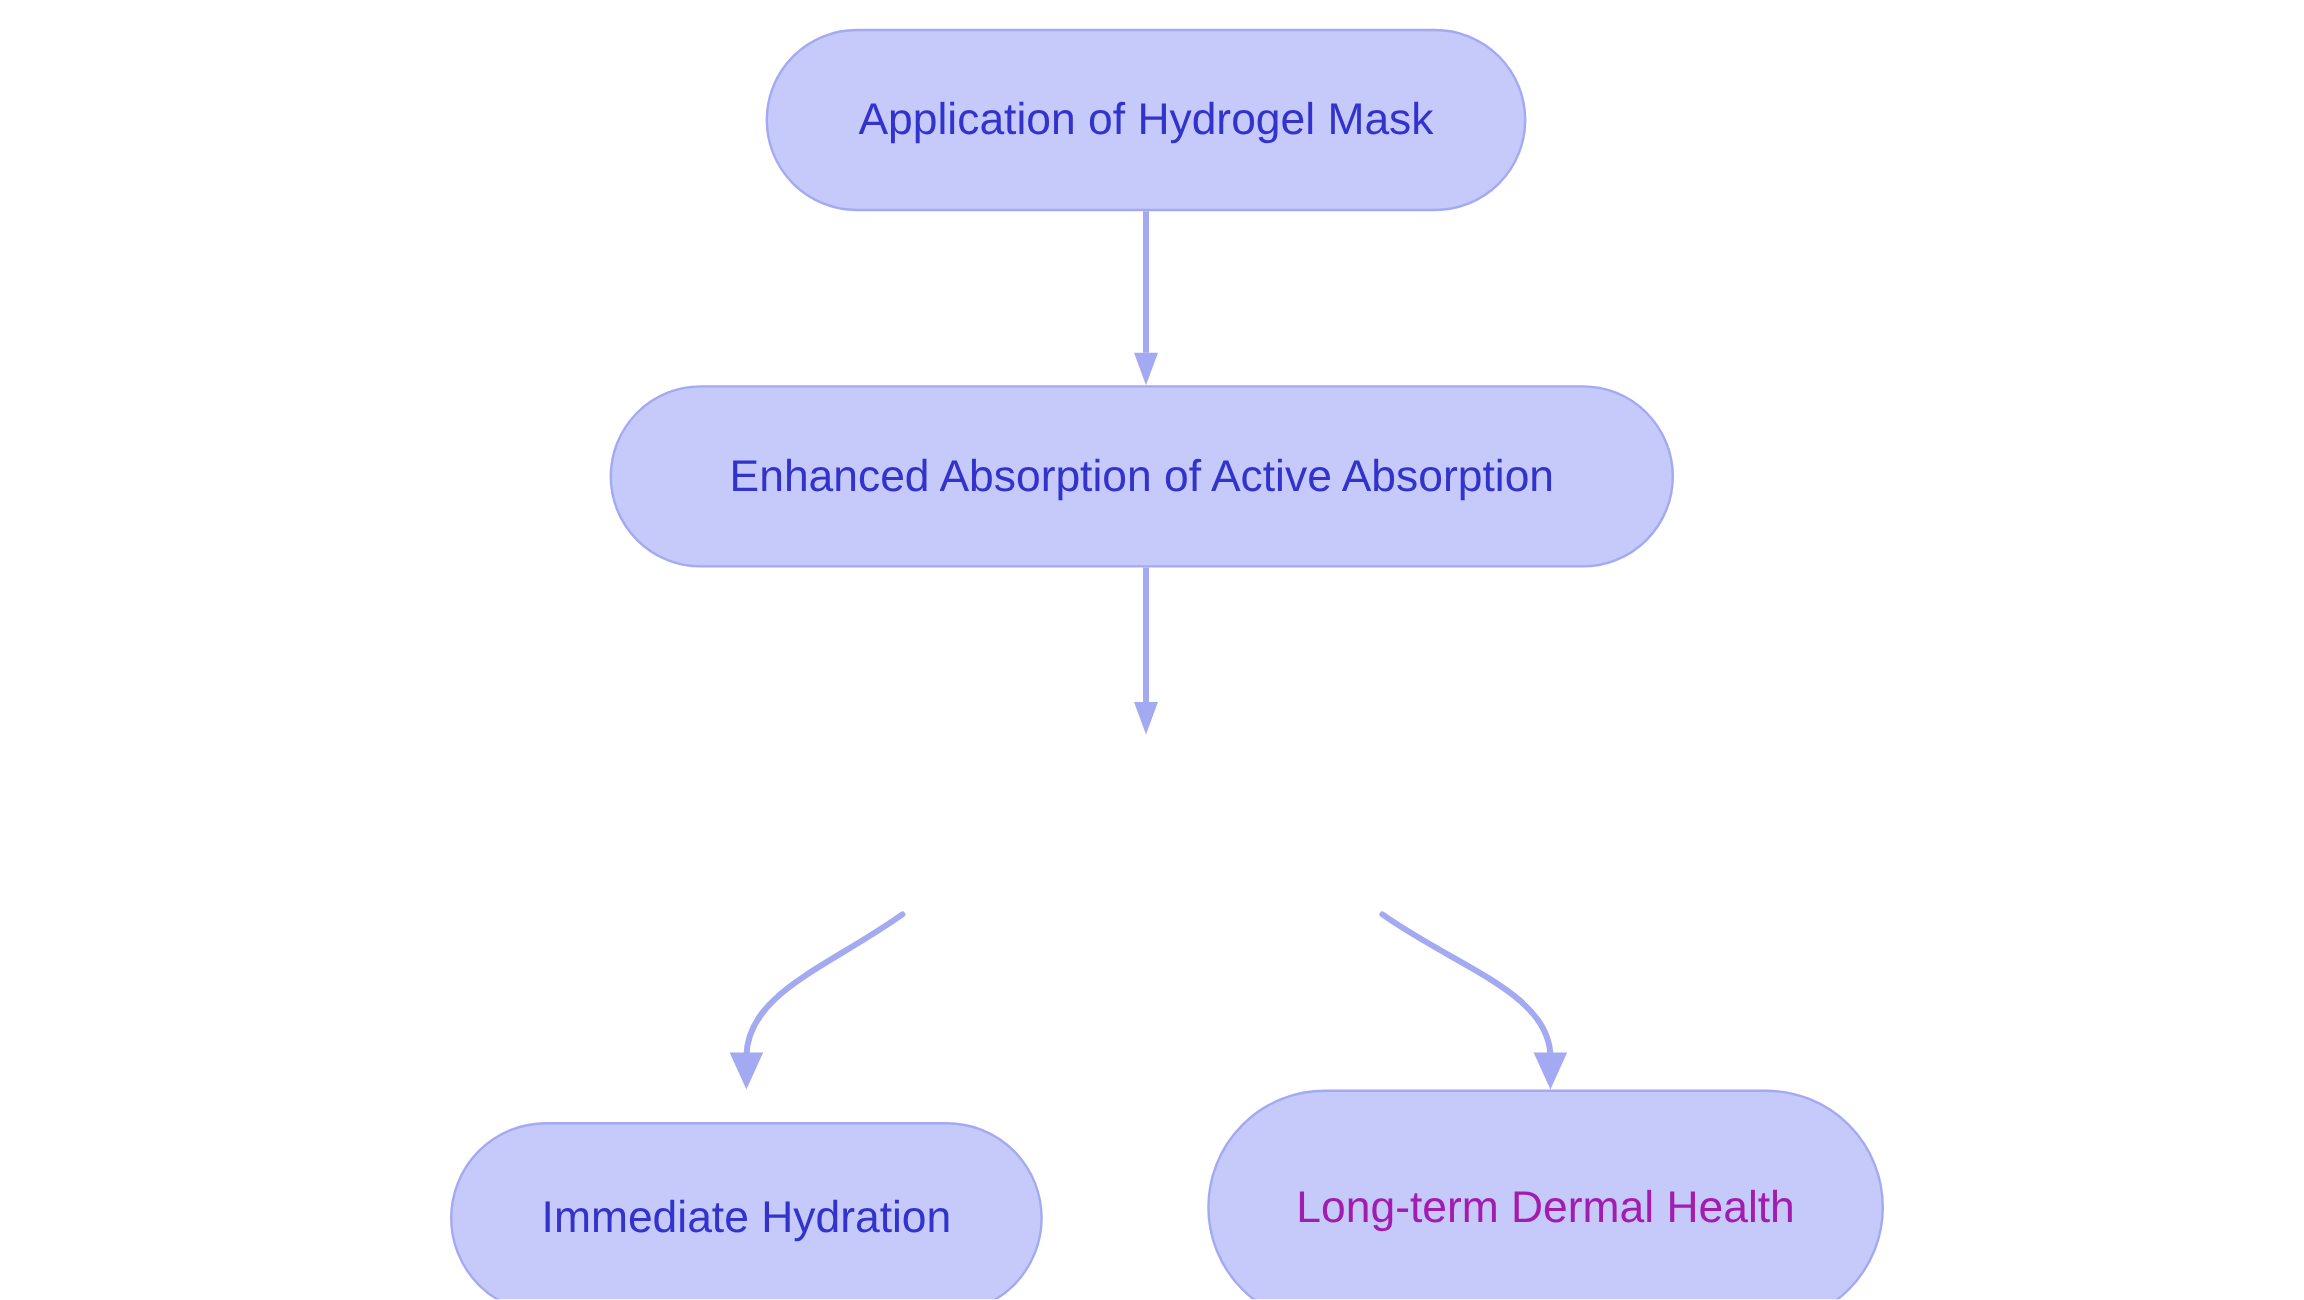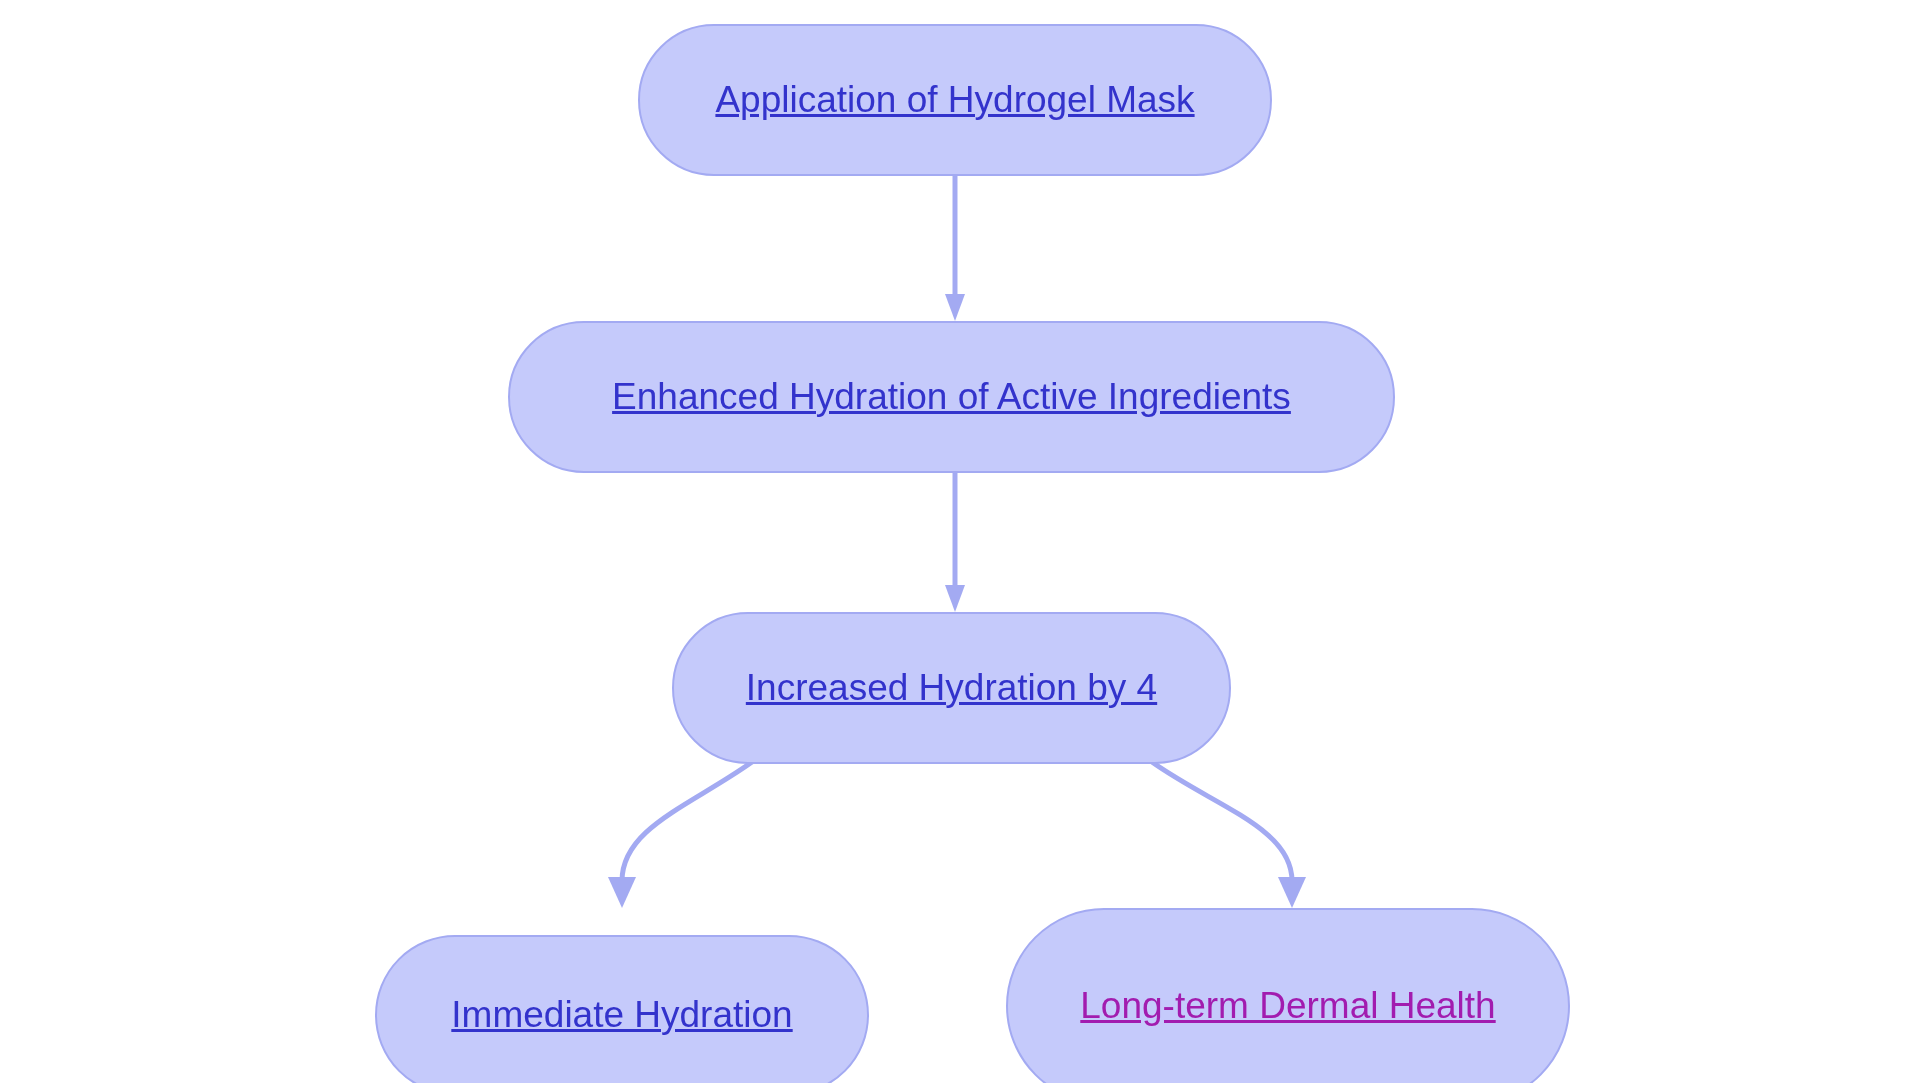--- a/index.html
+++ b/index.html
@@ -31,21 +31,20 @@
     box-sizing: border-box;
     display: flex;
     align-items: center;
     justify-content: center;
     border-style: solid;
     border-width: 2px;
     border-radius: 999px;
     text-align: right;
     line-height: 1.15;
     white-space: nowrap;
-    text-decoration: underline;
   }
   .node-label {
     display: block;
     padding: 0 8px;
   }
 </style>
 </head>
 <body>
 
 <div id="stage">
@@ -73,27 +72,23 @@
     </g>
   </svg>
 
   <div class="node" style="left:638px; top:24px; width:634px; height:152px;
               background:#c5cafb; border-color:#a3aaf2; color:#3333cc; font-size:37px;">
     <span class="node-label">Application of Hydrogel Mask</span>
   </div>
 
   <div class="node" style="left:508px; top:321px; width:887px; height:152px;
               background:#c5cafb; border-color:#a3aaf2; color:#3333cc; font-size:37px;">
-    <span class="node-label">Enhanced Hydration of Active Ingredients</span>
+    <span class="node-label">Enhanced Absorption of Active Absorption</span>
   </div>
 
-  <div class="node" style="left:672px; top:612px; width:559px; height:152px;
-              background:#c5cafb; border-color:#a3aaf2; color:#3333cc; font-size:37px;">
-    <span class="node-label">Increased Hydration by 4</span>
-  </div>
 
   <div class="node" style="left:375px; top:935px; width:494px; height:160px;
               background:#c5cafb; border-color:#a3aaf2; color:#3333cc; font-size:37px;">
     <span class="node-label">Immediate Hydration</span>
   </div>
 
   <div class="node" style="left:1006px; top:908px; width:564px; height:196px;
               background:#c5cafb; border-color:#a3aaf2; color:#a21caf; font-size:37px;">
     <span class="node-label">Long-term Dermal Health</span>
   </div>

